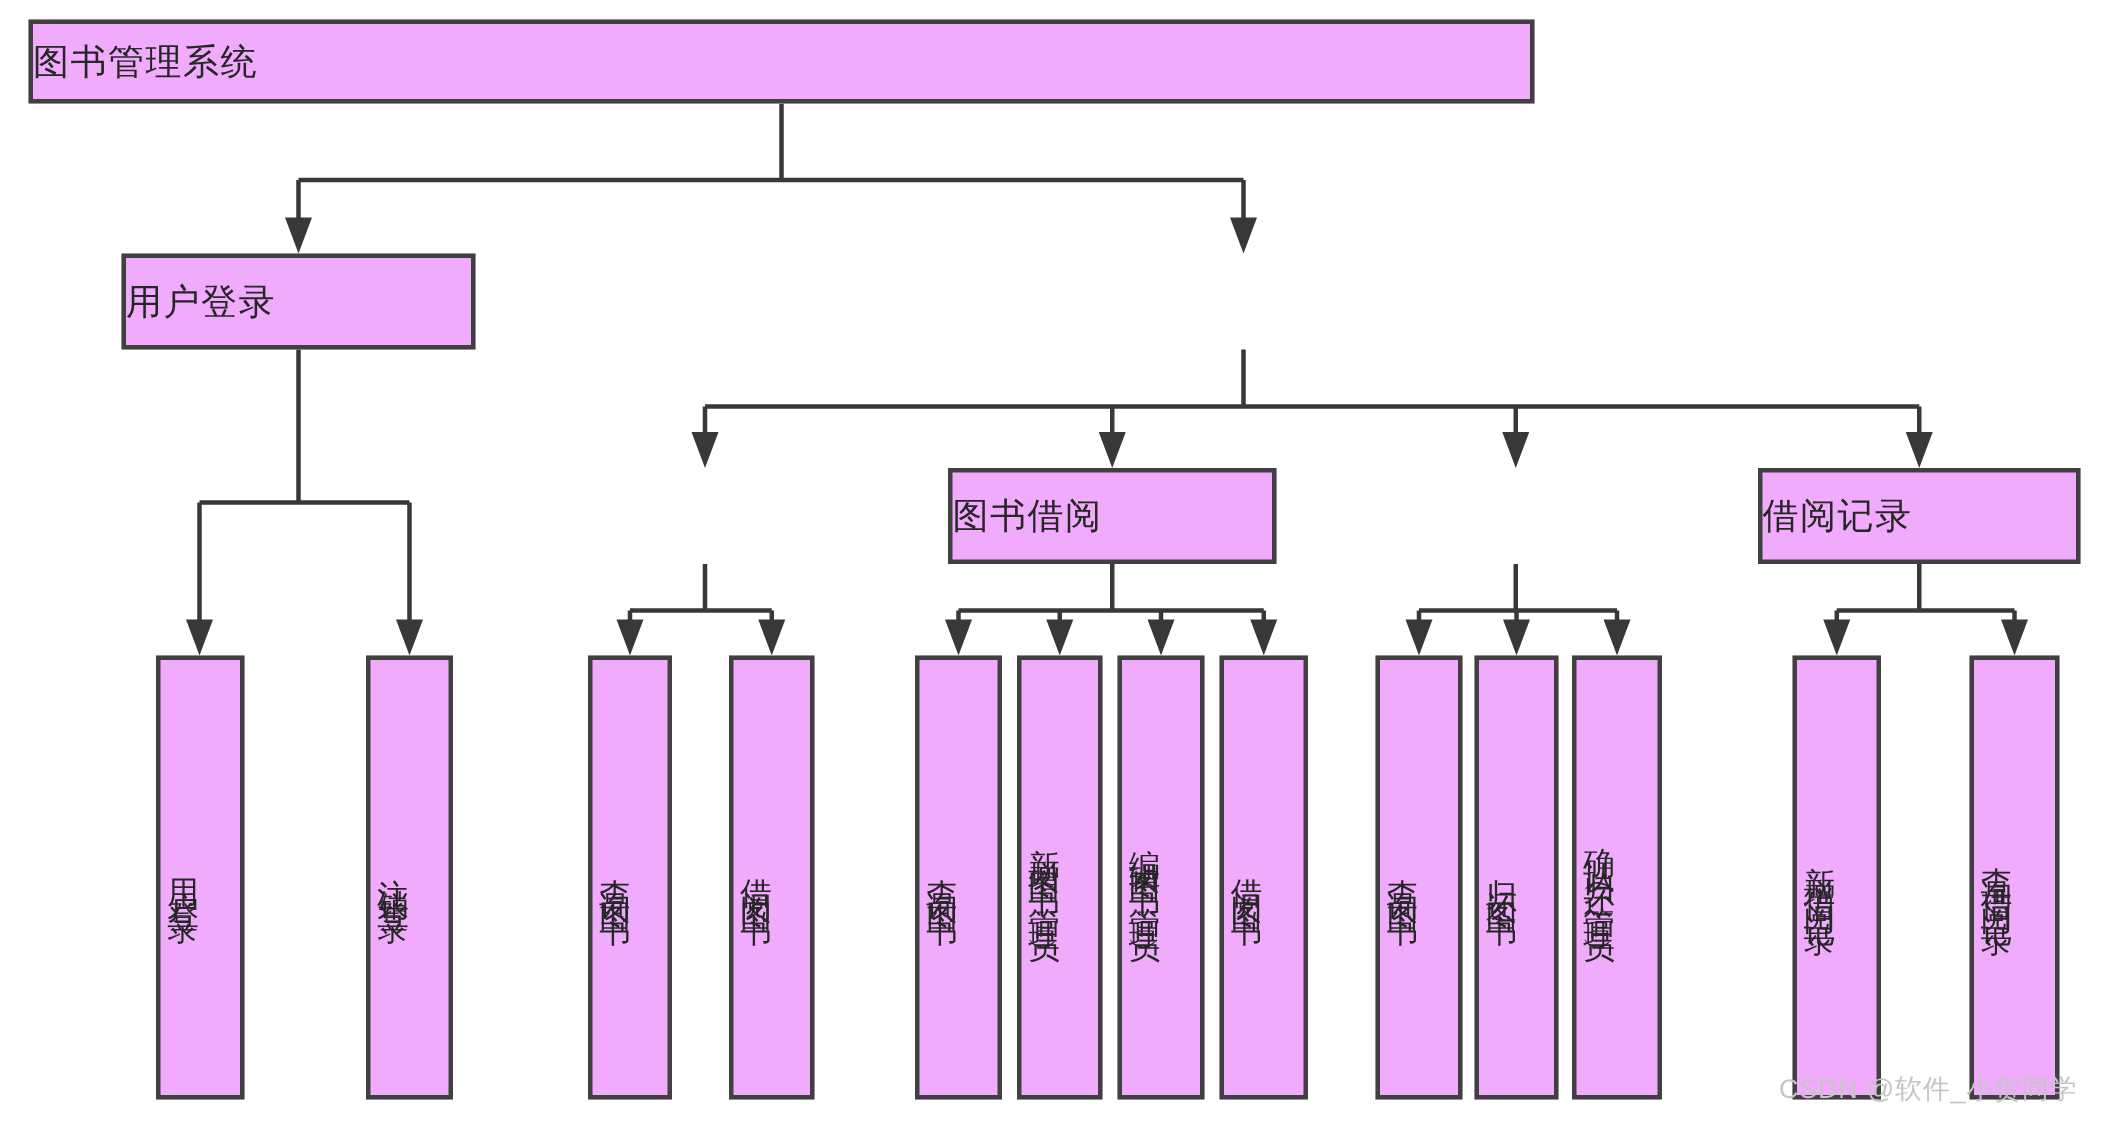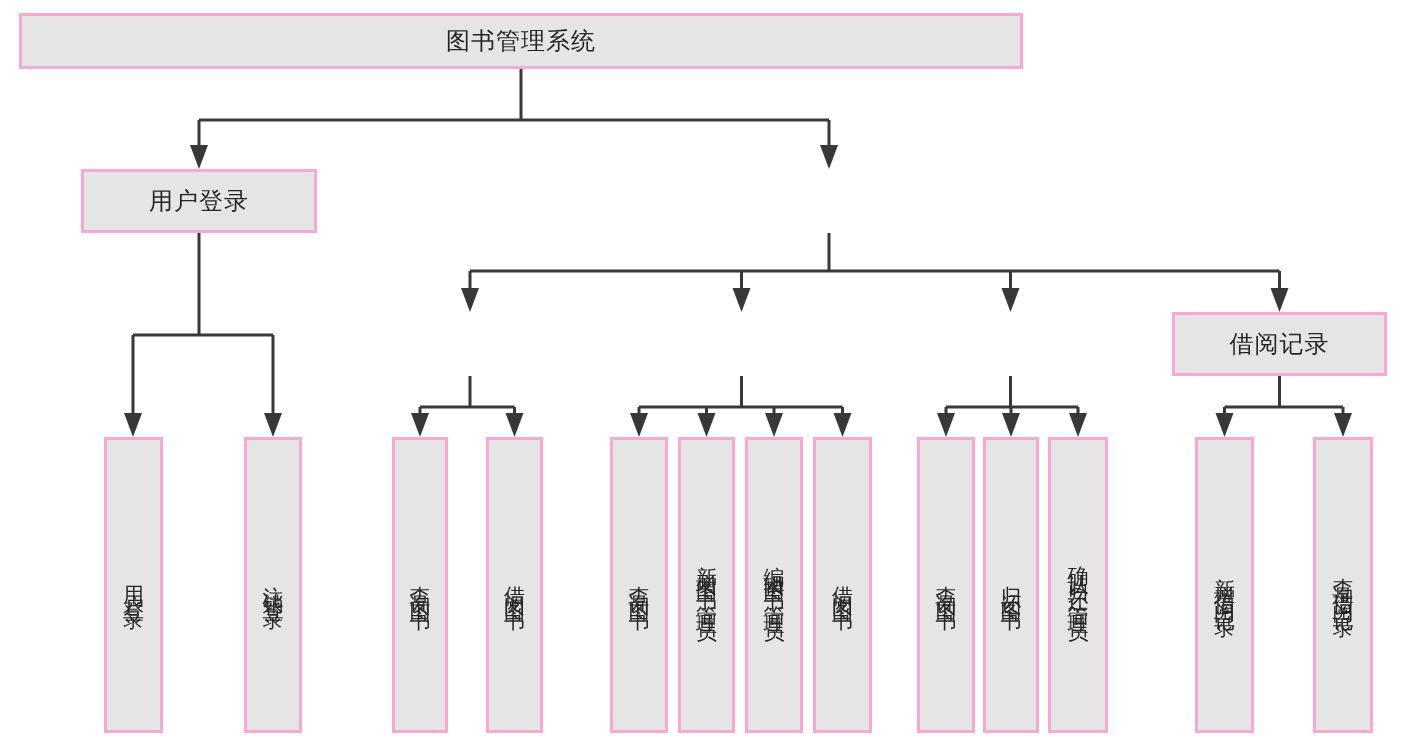--- a/index.html
+++ b/index.html
@@ -19,25 +19,24 @@
     position: absolute;
     left: 0;
     top: 0;
     width: 1405px;
     height: 747px;
     pointer-events: none;
   }
   .box {
     position: absolute;
     box-sizing: border-box;
-    border: 3px solid #f9a8d4;
-    background: #e5e5e5;
+    border: 3px solid #404040;
+    background: #f0abfc;
     display: flex;
     align-items: center;
-    justify-content: center;
     color: #262626;
   }
   .hlabel {
     font-size: 24px;
     letter-spacing: 1px;
     white-space: nowrap;
     color: #262626;
   }
   .vlabel {
     writing-mode: vertical-rl;
@@ -122,20 +121,23 @@
   </svg>
 
   <div class="box n-root">
     <span class="hlabel">图书管理系统</span>
   </div>
 
   <div class="box n-l2-0">
     <span class="hlabel">用户登录</span>
   </div>
 
+  <div class="box n-l3-1">
+    <span class="hlabel">图书借阅</span>
+  </div>
   <div class="box n-l3-3">
     <span class="hlabel">借阅记录</span>
   </div>
 
   <div class="box leaf n-lf-0">
     <span class="vlabel">用户登录</span>
   </div>
   <div class="box leaf n-lf-1">
     <span class="vlabel">注销登录</span>
   </div>
@@ -166,14 +168,15 @@
   <div class="box leaf n-lf-10">
     <span class="vlabel">确认归还（管理员）</span>
   </div>
   <div class="box leaf n-lf-11">
     <span class="vlabel">新增借阅记录</span>
   </div>
   <div class="box leaf n-lf-12">
     <span class="vlabel">查询借阅记录</span>
   </div>
 
+  <div class="watermark">CSDN @软件_小贺同学</div>
 
 </div>
 
 </body></html>

